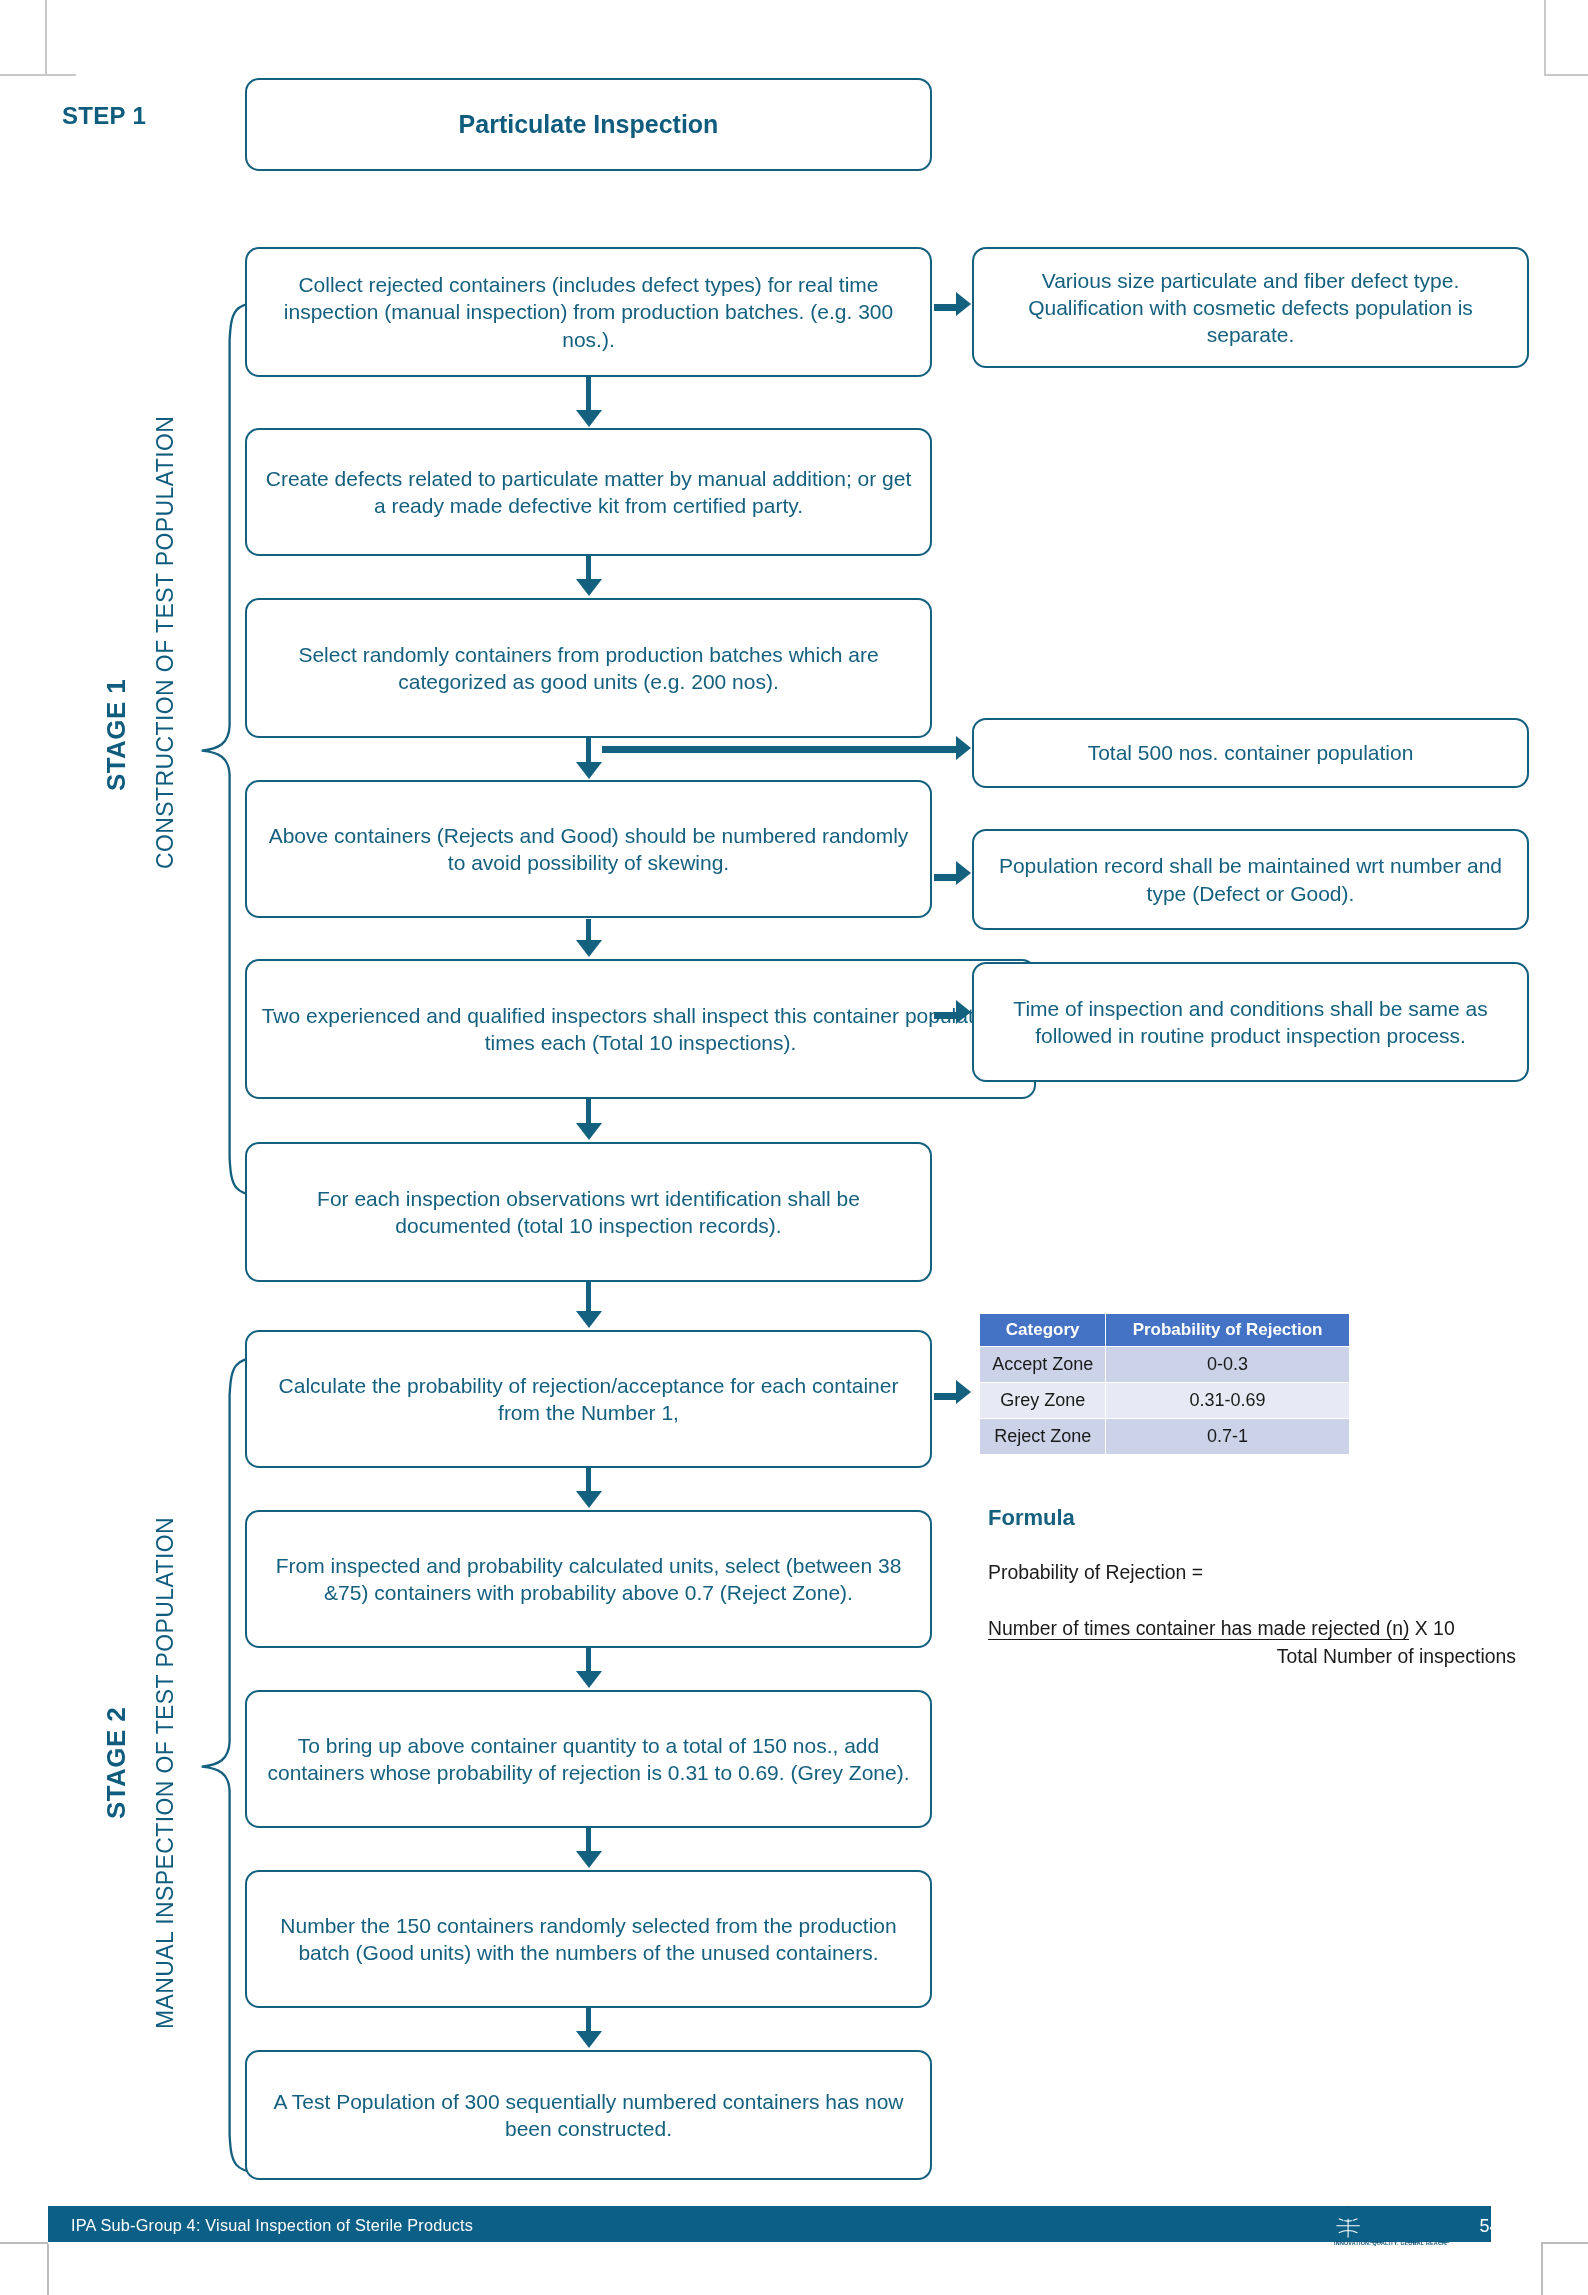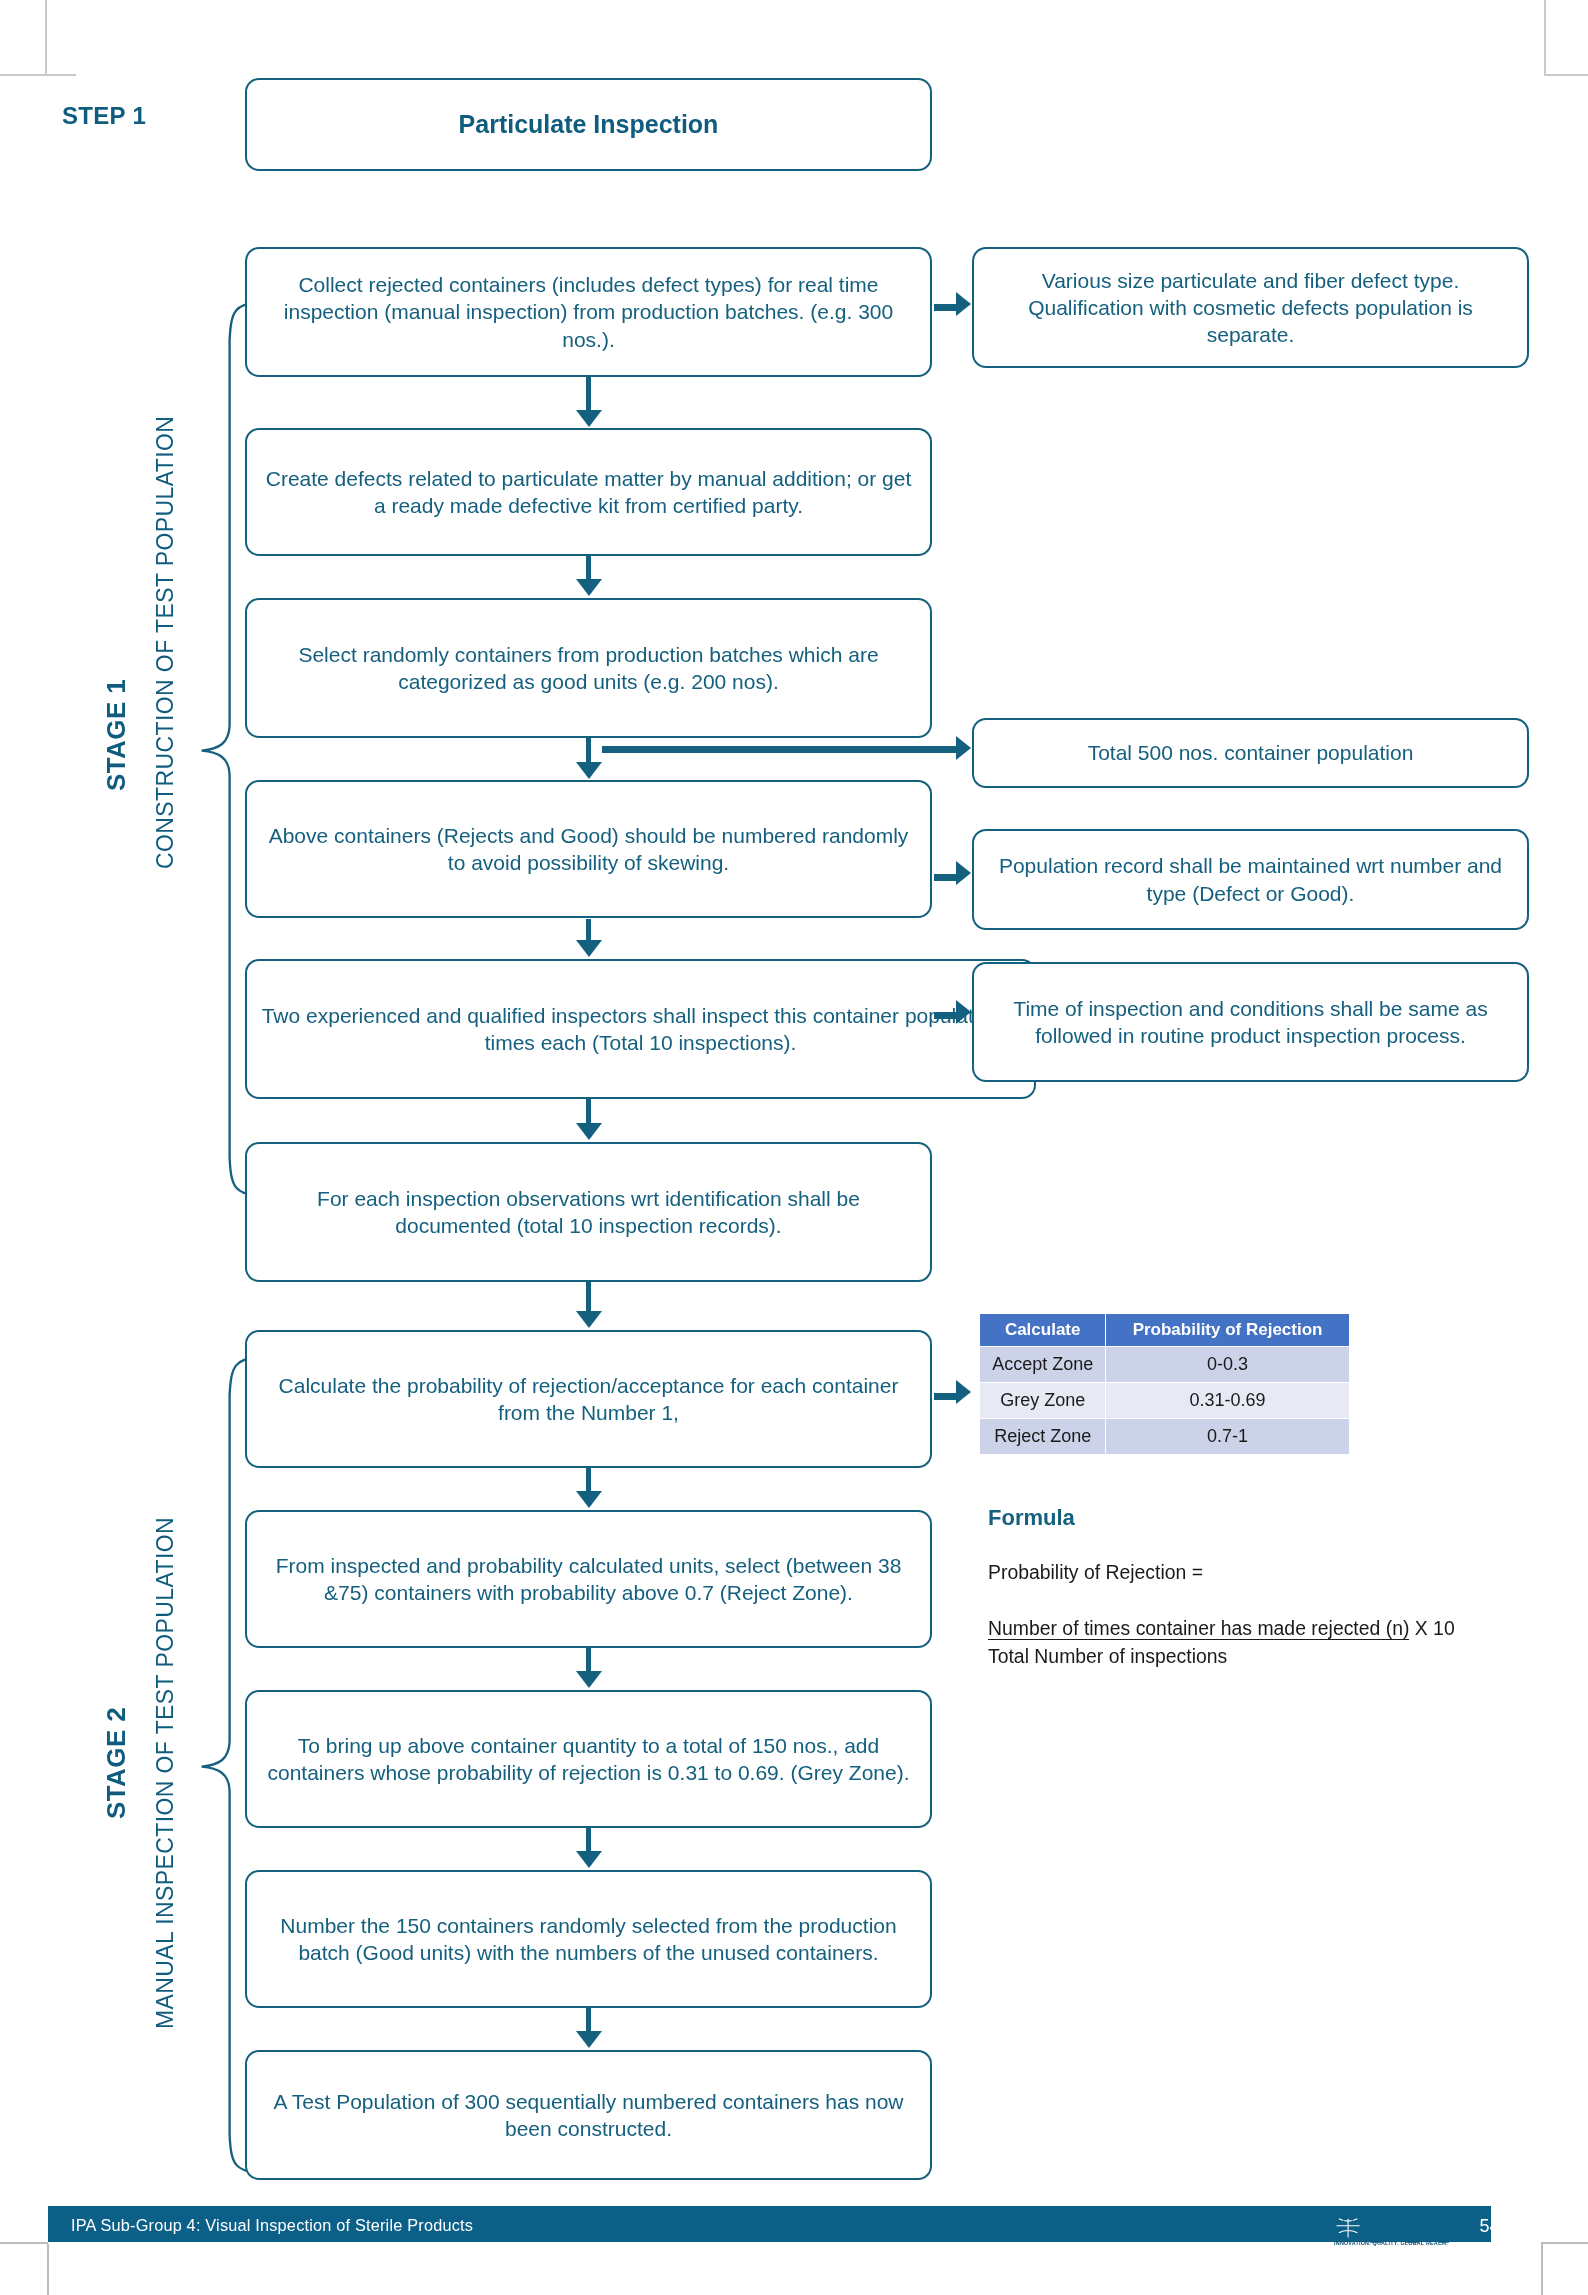--- a/index.html
+++ b/index.html
@@ -153,21 +153,21 @@
     position: absolute;
     font-size: 19.4px;
     color: #1a1a1a;
     white-space: nowrap;
   }
   .formula-num .under { border-bottom: 1.6px solid #1a1a1a; }
   .formula-den {
     position: absolute;
     font-size: 19.4px;
     color: #1a1a1a;
-    text-align: left;
+    text-align: right;
   }
 
   
   .footer-bar {
     position: absolute;
     background: #0c6088;
   }
   .footer-text {
     position: absolute;
     color: #ffffff;
@@ -335,21 +335,21 @@
 
   <div class="hline" style="left:934px; top:1012px; width:23px;"></div>
   <div class="hhead" style="left:956px; top:1000px;"></div>
 
   <div class="hline" style="left:934px; top:1393px; width:23px;"></div>
   <div class="hhead" style="left:956px; top:1380px;"></div>
 
   <table class="ztable" style="left:979px; top:1313px;">
     <thead>
       <tr>
-        <th class="c1">Calculate</th>
+        <th class="c1">Category</th>
         <th class="c2">Probability of Rejection</th>
       </tr>
     </thead>
     <tbody>
       <tr class="odd">
         <td class="c1">Accept Zone</td>
         <td class="c2">0-0.3</td>
       </tr>
       <tr class="even">
         <td class="c1">Grey Zone</td>

